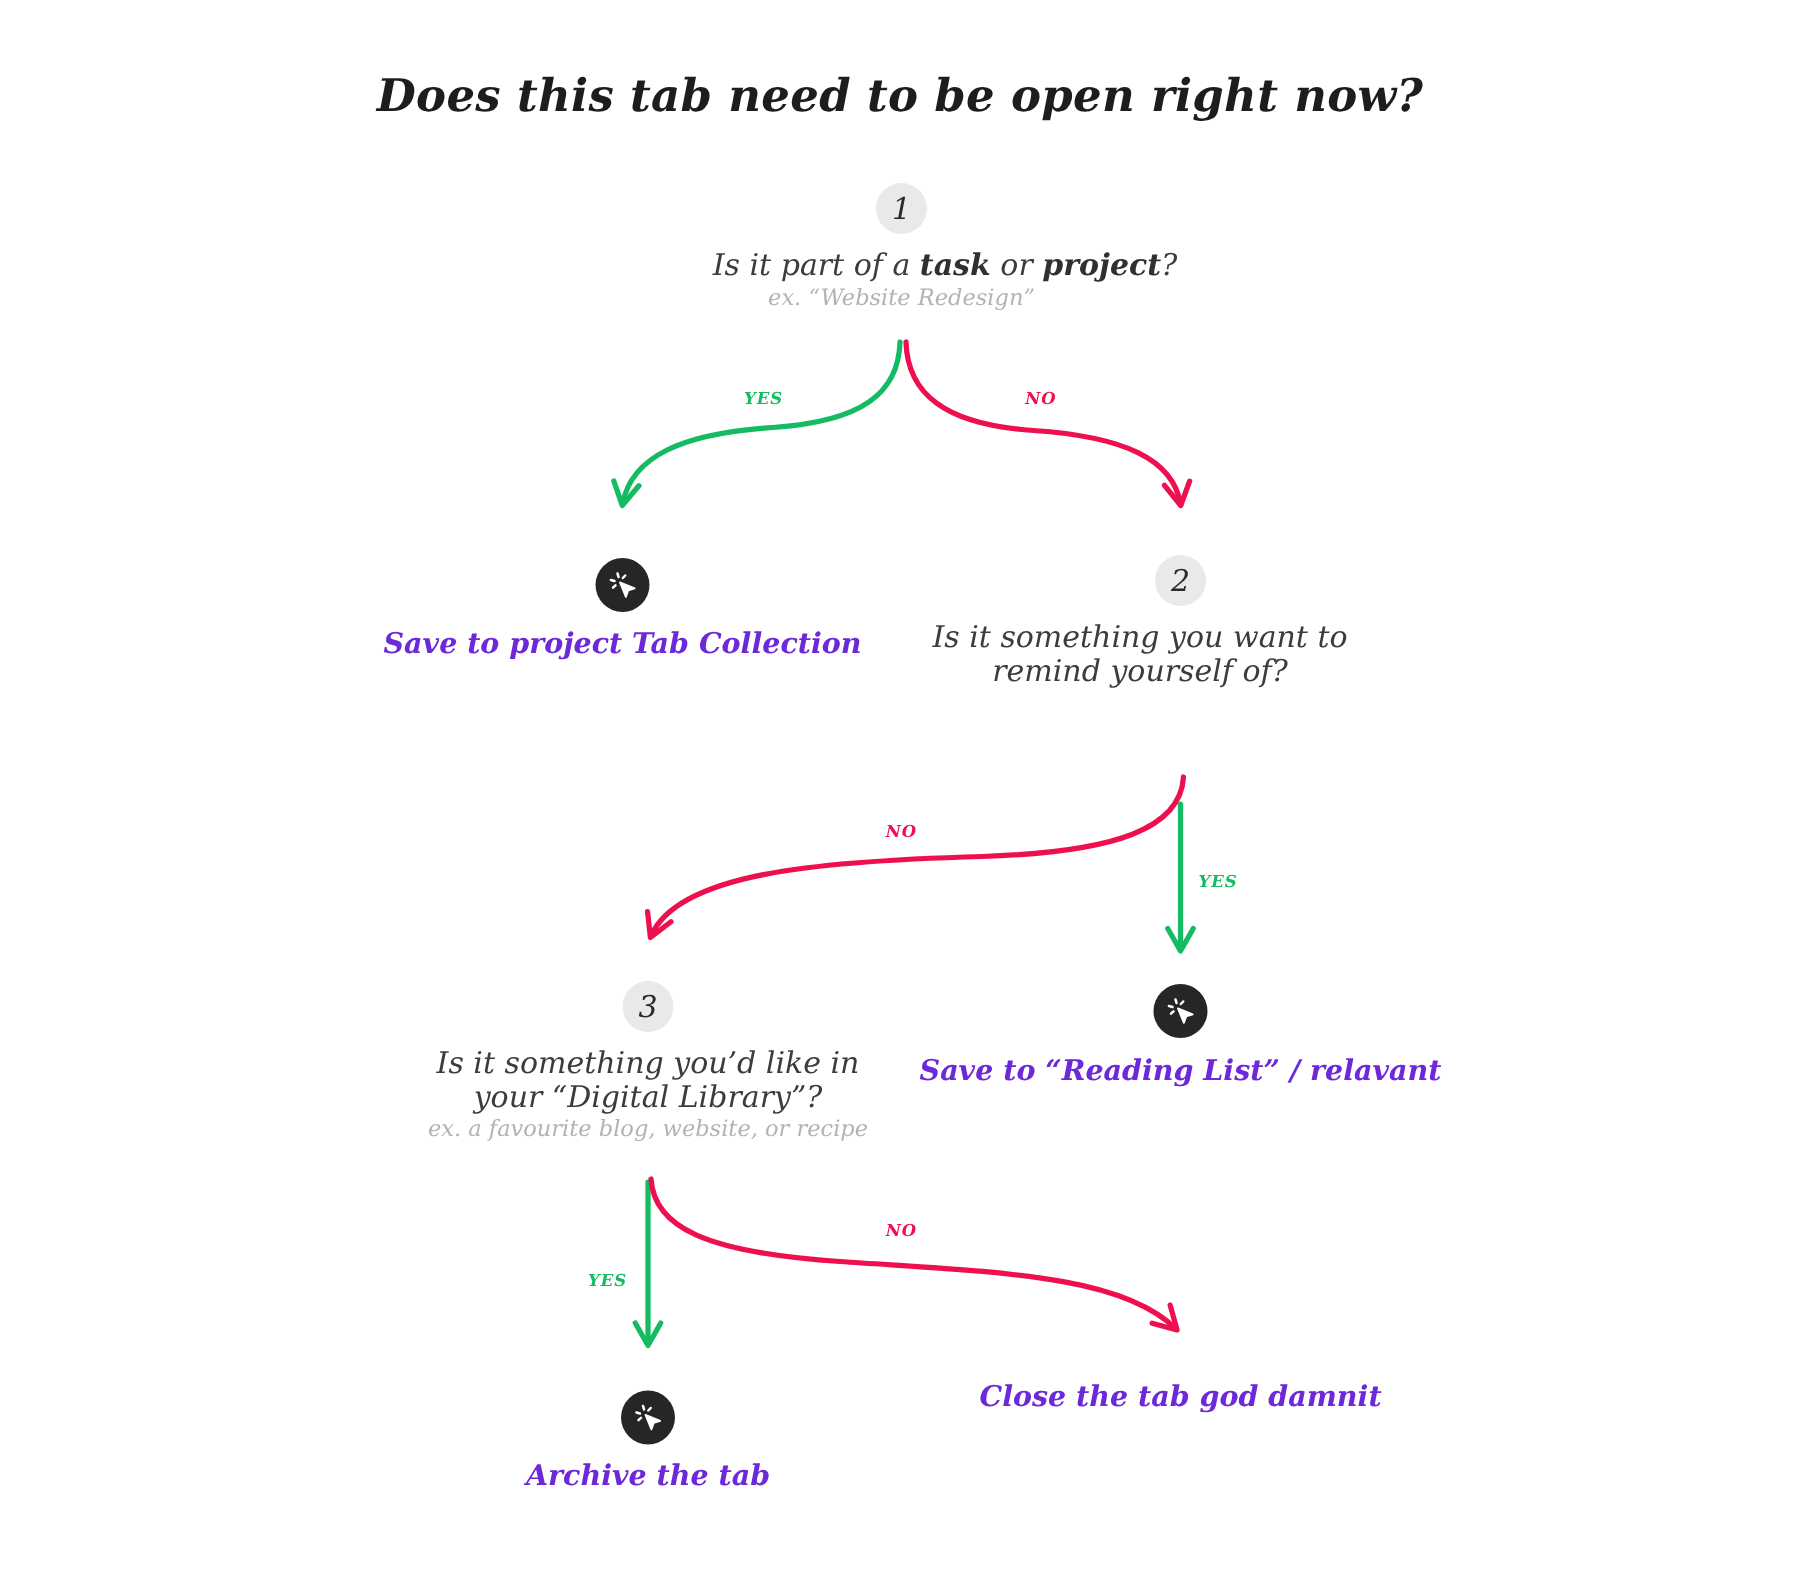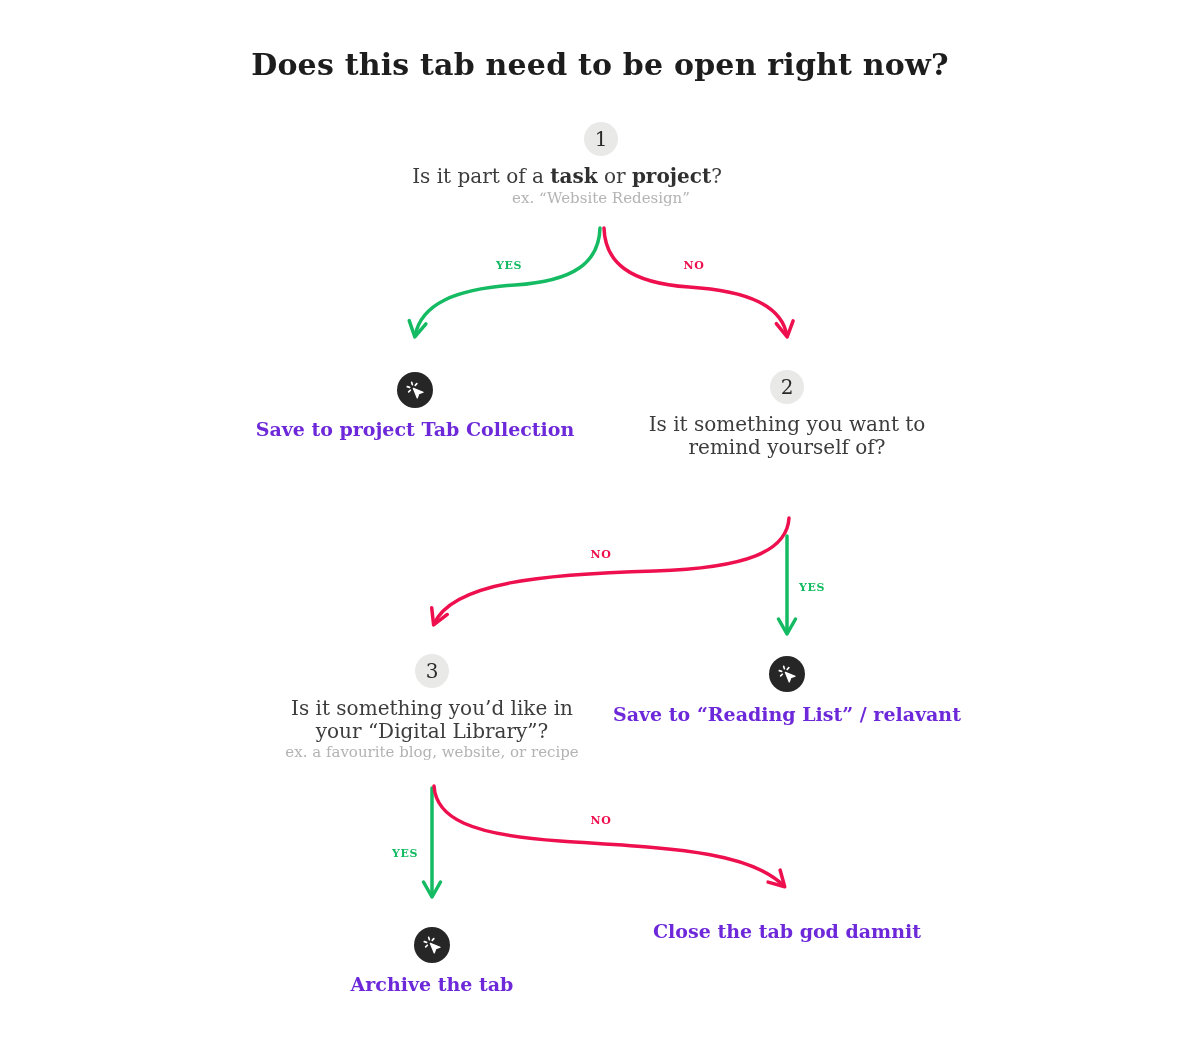--- a/index.html
+++ b/index.html
@@ -2,20 +2,21 @@
 <html><head>
 <meta charset="utf-8">
 <style>
   html,body{margin:0;padding:0;background:#ffffff;}
   #canvas{
     position:relative;
     width:1200px;height:1064px;
     background:#ffffff;
     font-family:"DejaVu Serif","Liberation Serif",serif;
     overflow:hidden;
+    font-style:italic;
   }
   .abs{position:absolute;}
   .cx{transform:translateX(-50%);text-align:center;white-space:nowrap;}
 
   .title{
     font-size:30px;font-weight:700;color:#1d1d1d;letter-spacing:0.2px;
   }
   .badge{
     width:34px;height:34px;border-radius:50%;
     background:#e9e9e7;color:#2a2a2a;
@@ -69,21 +70,21 @@
     <path class="edge s-yes" marker-end="url(#ah-yes)" d="M 432 788 L 432 896"></path>
 
     <path class="edge s-no" marker-end="url(#ah-no)" d="M 434 786 C 436 818 470 835 560 841 C 660 848 747 849 784 886"></path>
   </svg>
 
   <div class="abs cx title" style="left:600px;top:47px;">Does this tab need to be open right now?</div>
 
   <div class="abs badge" style="left:601px;top:139px;">
     <span>1</span>
   </div>
-  <div class="abs cx question" style="left:567px;top:165px;text-align:center;"><span>Is it part of a </span><b>task</b><span> or </span><b>project</b><span>?</span></div>
+  <div class="abs cx question" style="left:630px;top:165px;text-align:center;"><span>Is it part of a </span><b>task</b><span> or </span><b>project</b><span>?</span></div>
   <div class="abs cx hint" style="left:601px;top:189px;text-align:center;">ex. “Website Redesign”</div>
 
   <div class="abs cx edge-label lbl-yes" style="left:509px;top:259px;">YES</div>
   <div class="abs cx edge-label lbl-no" style="left:694px;top:259px;">NO</div>
 
   <div class="abs icon-circle" style="left:415px;top:390px;">
     <svg viewBox="0 0 24 24" width="21" height="21">
       <path d="M9.5 9.5 L14 20.5 L15.8 15.6 L20.7 14 Z" fill="#ffffff" stroke="#ffffff" stroke-width="1.4" stroke-linejoin="round"></path>
       <g stroke="#ffffff" stroke-width="1.9" stroke-linecap="round" fill="none">
         <path d="M7.6 2.6 L8.4 5.3"></path>
@@ -91,21 +92,21 @@
         <path d="M13.5 4.2 L11.7 6.1"></path>
         <path d="M4.2 13.5 L6.1 11.7"></path>
       </g>
     </svg>
   </div>
   <div class="abs cx outcome" style="left:415px;top:419px;">Save to project Tab Collection</div>
 
   <div class="abs badge" style="left:787px;top:387px;">
     <span>2</span>
   </div>
-  <div class="abs cx question" style="left:787px;top:413px;">
+  <div class="abs cx question" style="left:760px;top:413px;">
     <div>Is it something you want to</div>
     <div>remind yourself of?</div>
   </div>
 
   <div class="abs cx edge-label lbl-no" style="left:601px;top:548px;">NO</div>
   <div class="abs cx edge-label lbl-yes" style="left:812px;top:581px;">YES</div>
 
   <div class="abs icon-circle" style="left:787px;top:674px;">
     <svg viewBox="0 0 24 24" width="21" height="21">
       <path d="M9.5 9.5 L14 20.5 L15.8 15.6 L20.7 14 Z" fill="#ffffff" stroke="#ffffff" stroke-width="1.4" stroke-linejoin="round"></path>

